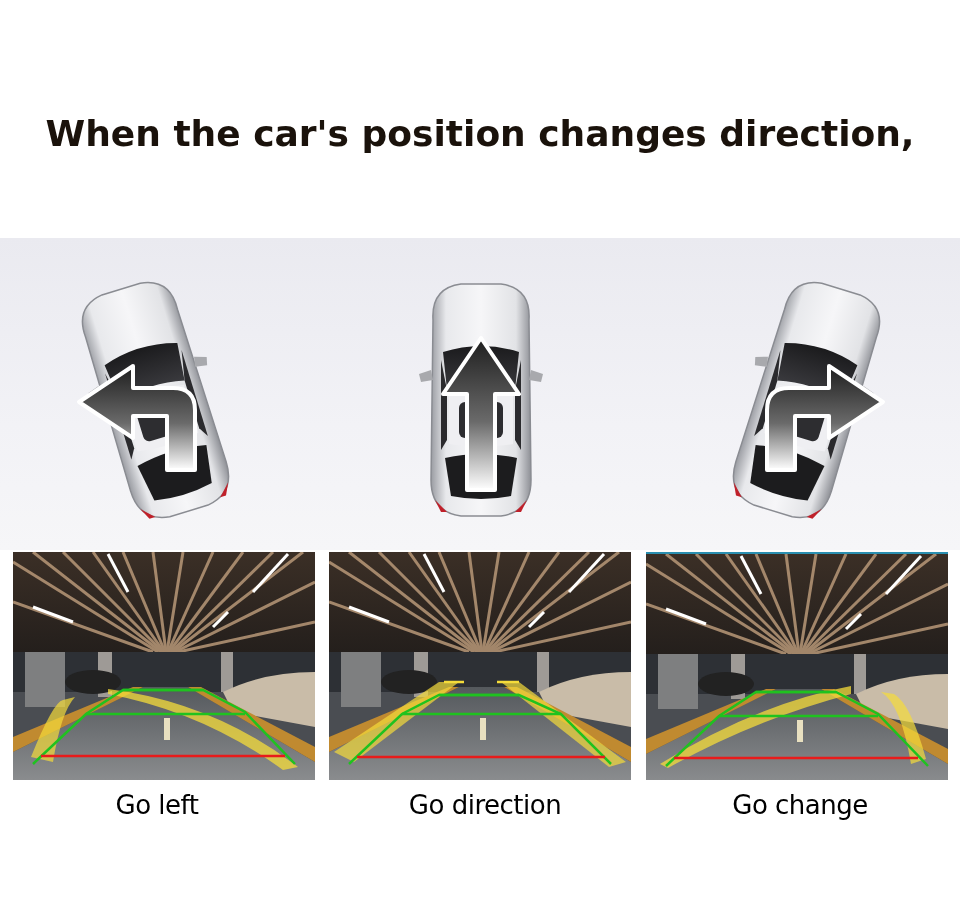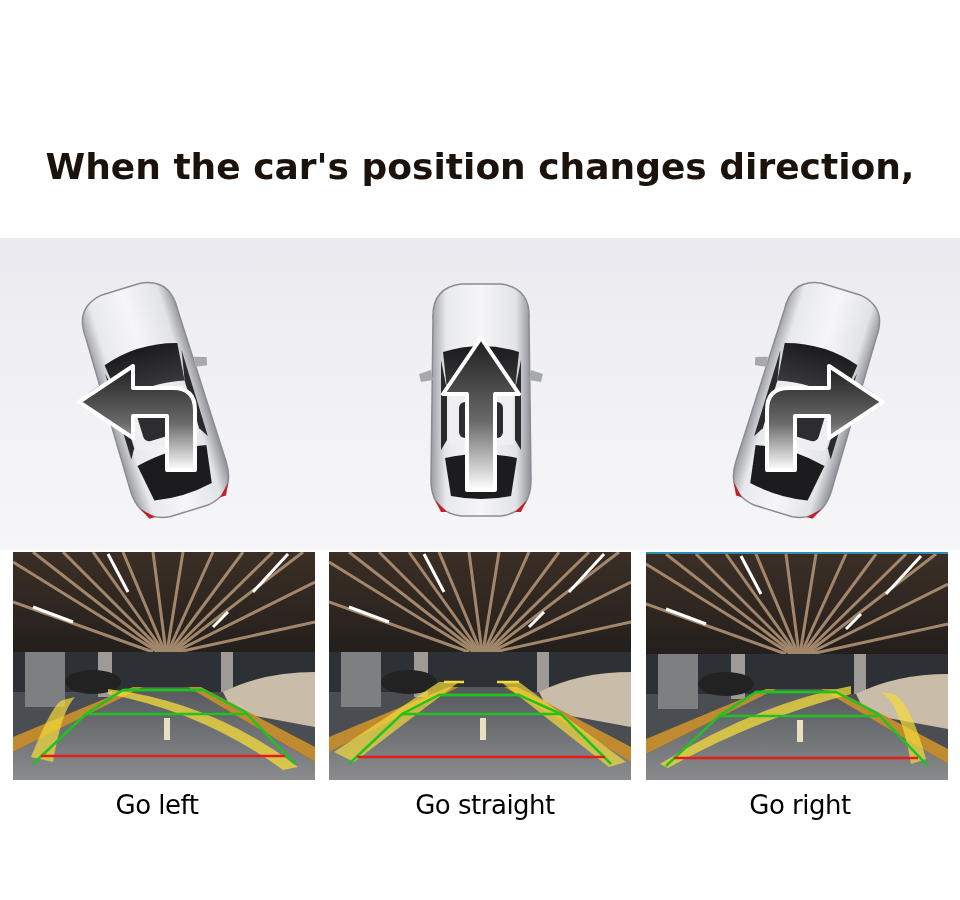--- a/index.html
+++ b/index.html
@@ -5,21 +5,21 @@
   * { box-sizing: border-box; margin: 0; padding: 0; }
   html, body { width: 960px; height: 900px; background: #ffffff; overflow: hidden; }
   body { position: relative; font-family: "DejaVu Sans", sans-serif; }
 
   .headline {
     position: absolute; left: 0; top: 108px; width: 960px;
     text-align: center; color: #1a120b;
     font-family: "DejaVu Sans", sans-serif; font-weight: bold;
     font-size: 36px; line-height: 52px; letter-spacing: 0px;
   }
-  .headline span { display: block; margin-top: 33px; }
+  .headline span { display: block; }
 
   .car-band {
     position: absolute; left: 0; top: 238px; width: 960px; height: 312px;
     background: linear-gradient(#eaeaf0, #f2f2f6 60%, #f6f6f8);
   }
 
   .car { position: absolute; }
   .car svg { display: block; overflow: visible; }
 
   .panel {
@@ -219,21 +219,21 @@
         <line x1="168" y1="130" x2="190" y2="130"></line>
       </g>
     <g stroke-width="2.5" fill="none">
       <polyline points="20,212 73,162 110,143 190,143 232,162 282,212" stroke="#1fc21f"></polyline>
       <line x1="73" y1="162" x2="232" y2="162" stroke="#1fc21f"></line>
       <line x1="110" y1="143" x2="190" y2="143" stroke="#1fc21f"></line>
       <line x1="28" y1="205" x2="276" y2="205" stroke="#e81b1b"></line>
     </g>
   </svg>
 </div>
-<div class="caption" style="left:325px;">Go straight</div>
+<div class="caption" style="left:325px;">Go direction</div>
 
 <div class="panel" style="left:646px; border-top:2px solid #2a8fb0;">
   <svg width="302" height="228" viewBox="0 0 302 228">
     <rect width="302" height="228" fill="#4a4d52"></rect>
     <rect width="302" height="100" fill="url(#ceiling)"></rect>
     <g stroke="#b89878" stroke-width="3" opacity="0.85">
       <line x1="0" y1="10" x2="145" y2="100"></line>
         <line x1="20" y1="0" x2="148" y2="100"></line>
       <line x1="50" y1="0" x2="150" y2="100"></line>
         <line x1="80" y1="0" x2="151" y2="100"></line>
@@ -268,13 +268,13 @@
     <path d="M 14 210 Q 110 150 205 132 L 205 140 Q 110 165 22 214 Z" fill="#f5dc3a" opacity="0.75"></path>
     <path d="M 235 138 Q 255 150 265 210 L 280 205 Q 265 150 248 140 Z" fill="#f5dc3a" opacity="0.7"></path>
     <g stroke-width="2.5" fill="none">
       <polyline points="20,212 73,162 110,138 190,138 232,160 282,212" stroke="#1fc21f"></polyline>
       <line x1="73" y1="162" x2="232" y2="162" stroke="#1fc21f"></line>
       <line x1="110" y1="138" x2="190" y2="138" stroke="#1fc21f"></line>
       <line x1="28" y1="204" x2="272" y2="204" stroke="#e81b1b"></line>
     </g>
   </svg>
 </div>
-<div class="caption" style="left:640px;">Go right</div>
+<div class="caption" style="left:640px;">Go change</div>
 
 </body></html>

